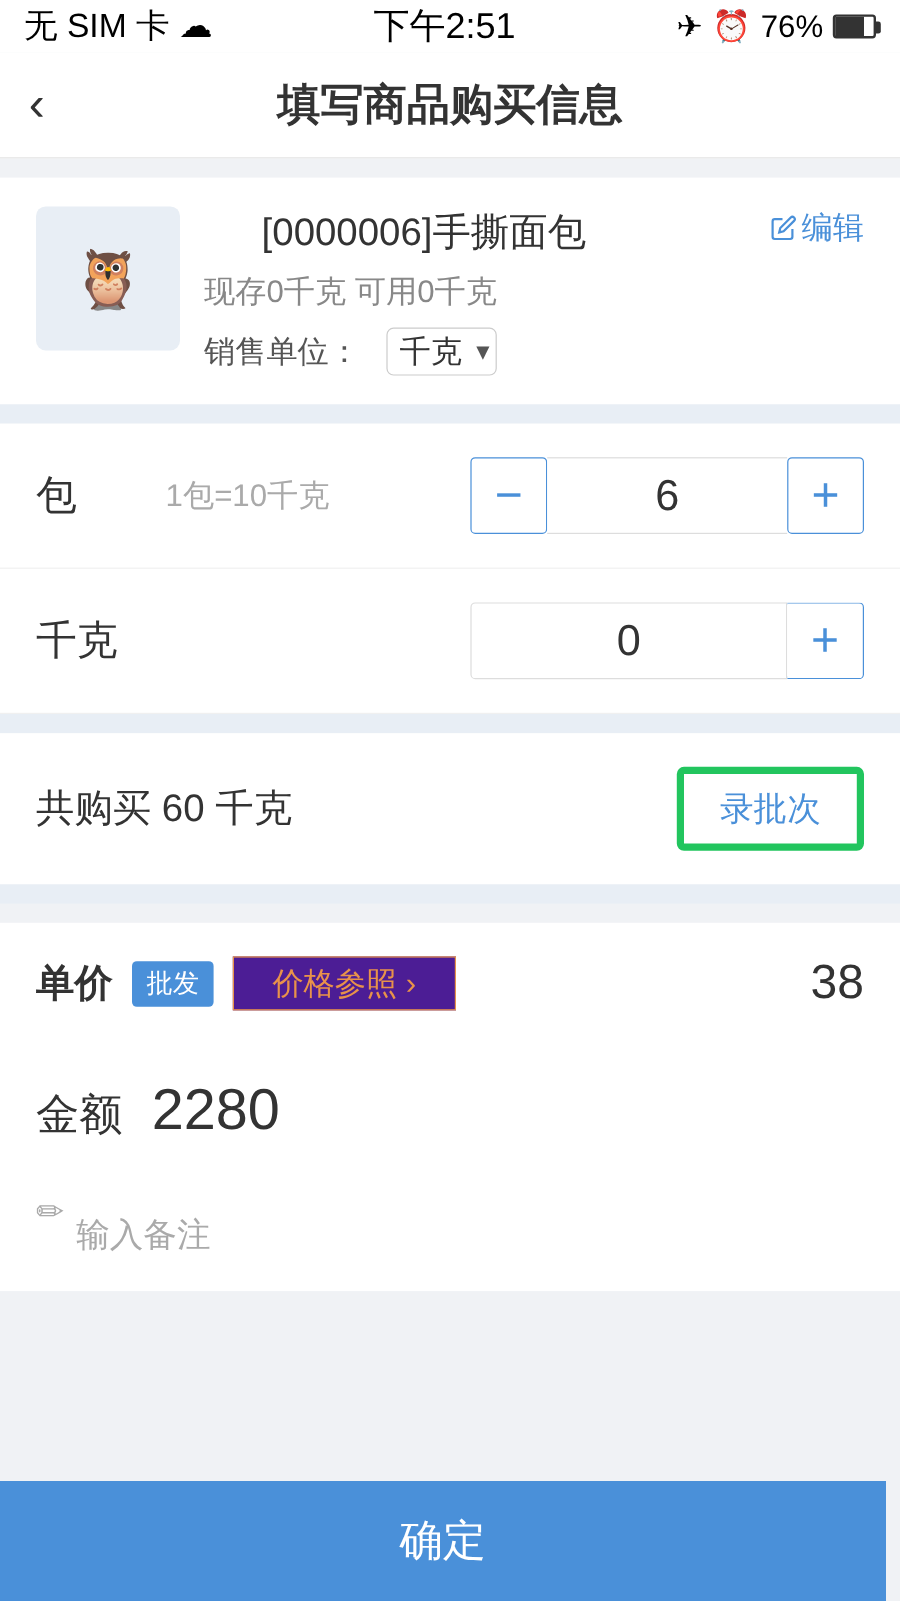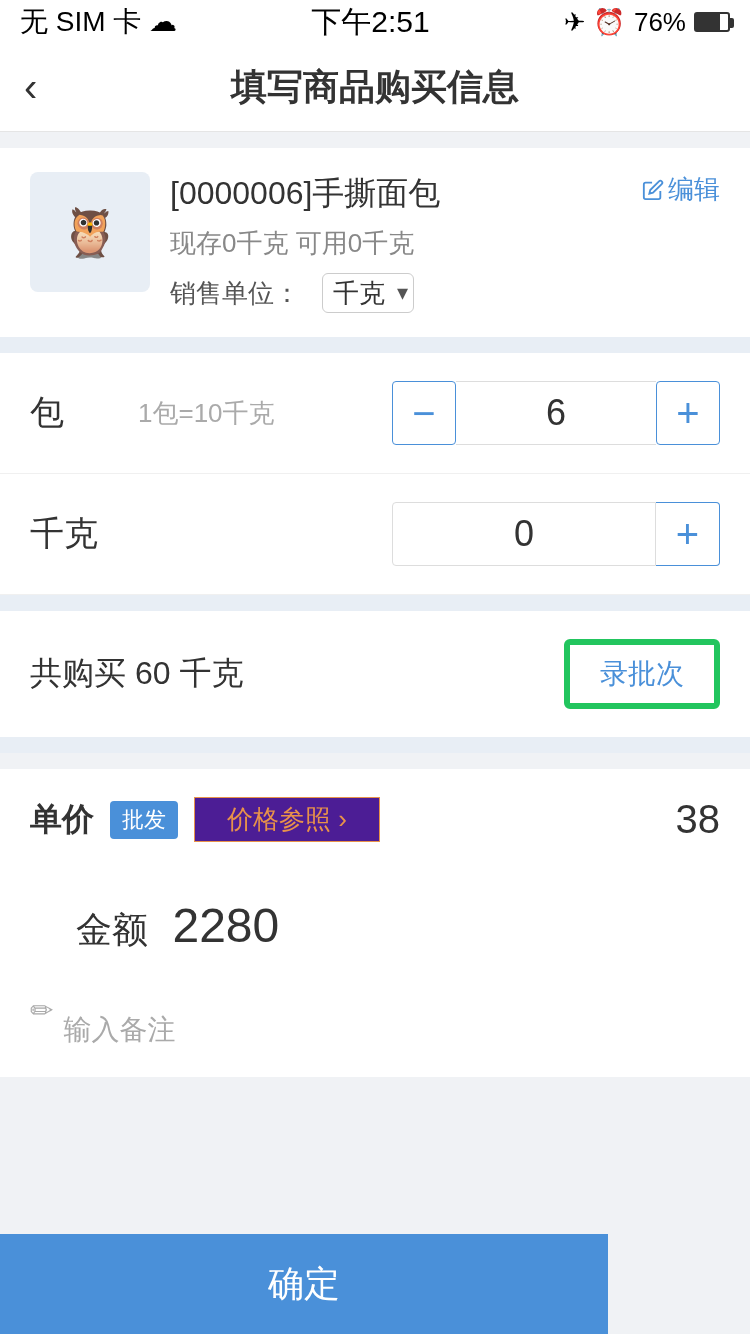--- a/index.html
+++ b/index.html
@@ -90,20 +90,21 @@
       font-size: 48px;
       color: #6b8cba;
     }
     .product-info {
       flex: 1;
     }
     .product-name-row {
       display: flex;
       justify-content: space-between;
       align-items: flex-start;
+      margin-left: 48px;
     }
     .product-name {
       font-size: 32px;
       color: #333;
       font-weight: 500;
     }
     .edit-btn {
       font-size: 26px;
       color: #4a90d9;
       display: flex;
@@ -337,21 +338,21 @@
 
     
     .spacer {
       flex: 1;
       background: #f0f2f5;
       min-height: 300px;
     }
 
     
     .confirm-bar {
-      width: 608px;
+      width: 738px;
       height: 100px;
       background: #4a90d9;
       display: flex;
       align-items: center;
       justify-content: center;
       position: fixed;
       bottom: 0;
       left: 0;
       cursor: pointer;
     }
@@ -464,21 +465,21 @@
     <div class="price-section">
       <div class="price-row">
         <span class="price-label">单价</span>
         <span class="price-tag">批发</span>
         <button class="price-ref-btn">价格参照 ›</button>
         <span class="price-value">38</span>
       </div>
     </div>
 
     <div style="background:#fff; margin-top:0;">
-      <div style="padding: 28px 30px 0; margin-left: 46px;">
+      <div style="padding: 28px 30px 0;">
         <span class="amount-label">金额</span>
         <span class="amount-value" style="margin-left:20px;">2280</span>
       </div>
       <div class="remark-row">
         <span class="remark-icon">✏</span>
         <span class="remark-text">输入备注</span>
       </div>
     </div>
 
     <div class="spacer"></div>

